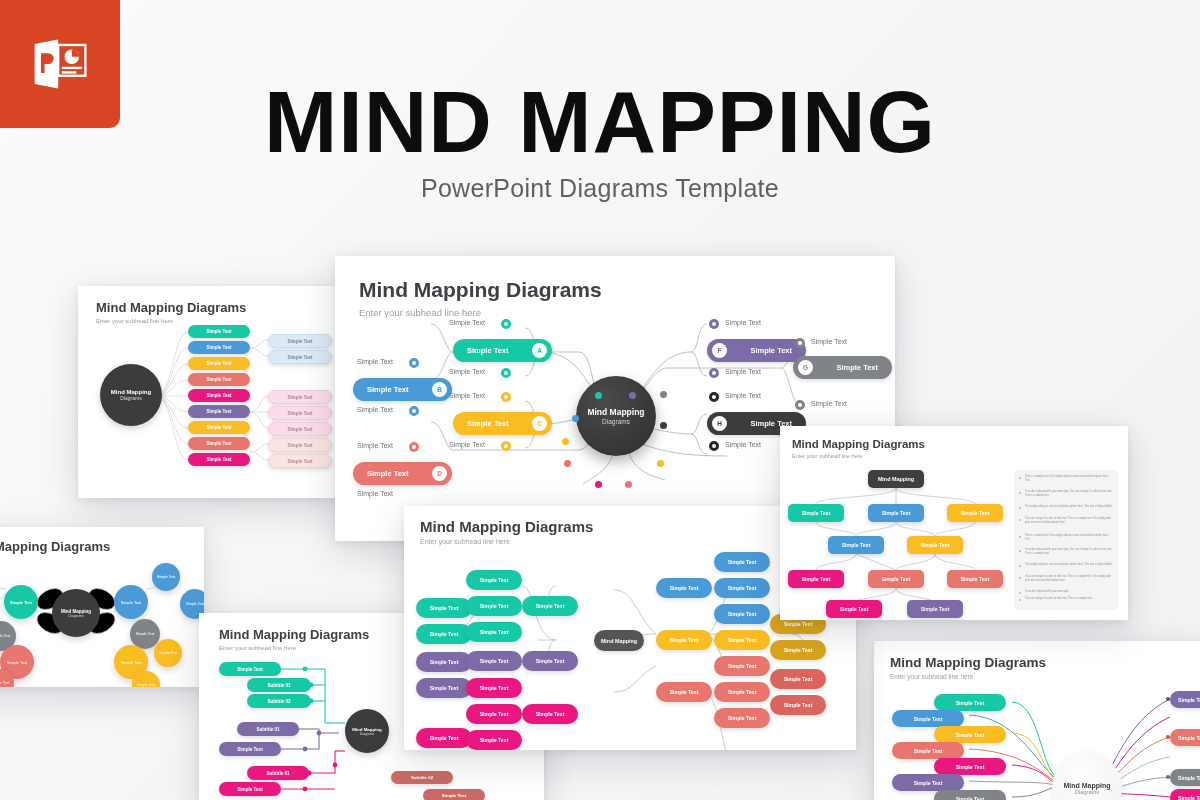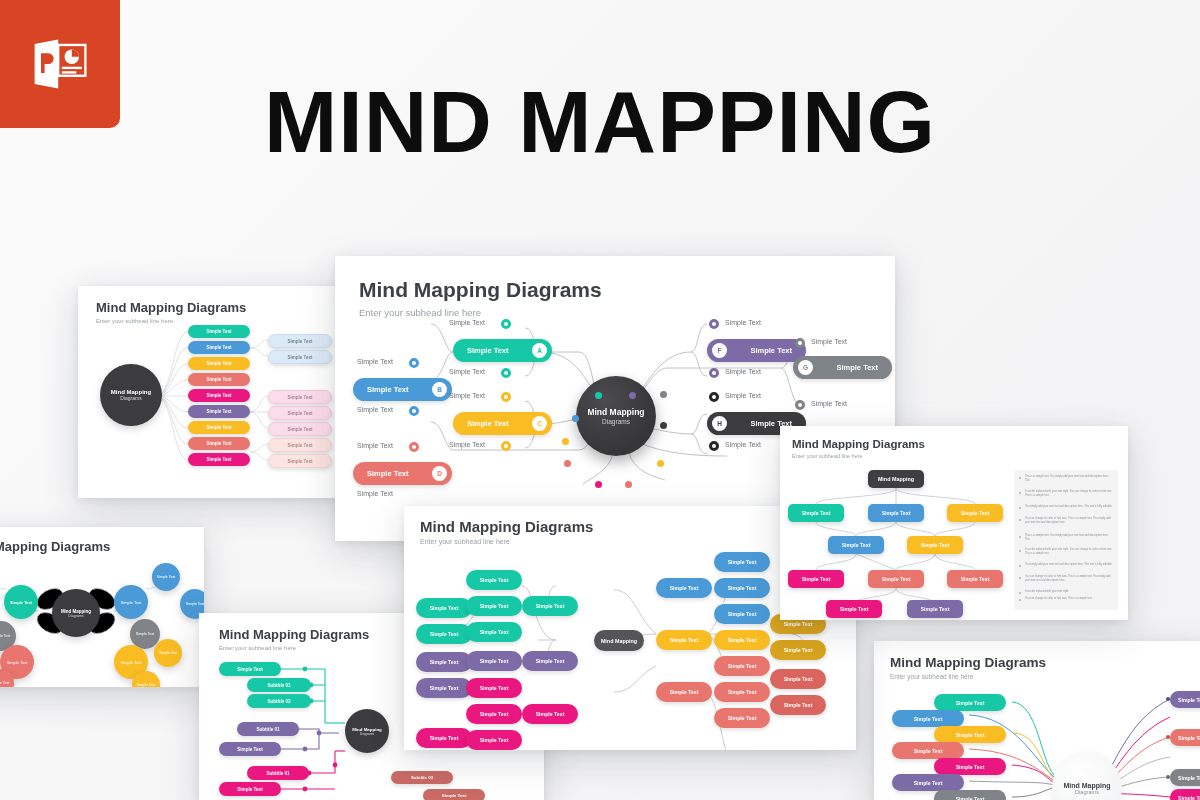--- a/index.html
+++ b/index.html
@@ -680,14 +680,15 @@
       <path d="M4 10 L30 5 L30 59 L4 54 Z" fill="#ffffff"></path>
       <rect x="30" y="11" width="30" height="34" fill="none" stroke="#ffffff" stroke-width="2.6"></rect>
       <path d="M11 20 h8 a6 6 0 0 1 0 12 h-4 v10 h-4 Z" fill="#d84524"></path>
       <circle cx="45" cy="24" r="8" fill="#ffffff"></circle>
       <path d="M45 24 L45 16 A8 8 0 0 1 53 24 Z" fill="#d84524"></path>
       <rect x="34" y="35" width="22" height="2.6" fill="#ffffff"></rect>
       <rect x="34" y="40" width="16" height="2.6" fill="#ffffff"></rect>
     </svg>
   </div>
   <div class="main-title">MIND MAPPING</div>
+  <div class="main-sub">PowerPoint Diagrams Template</div>
 
 </div>
 
 </body></html>

